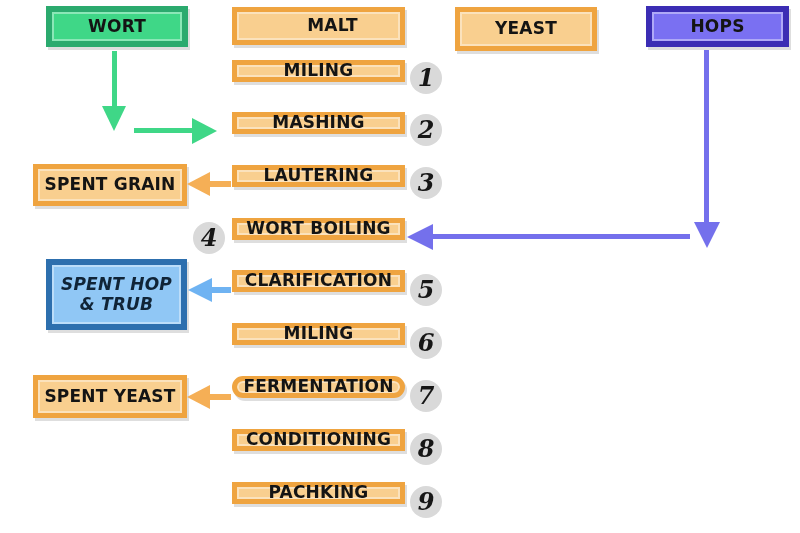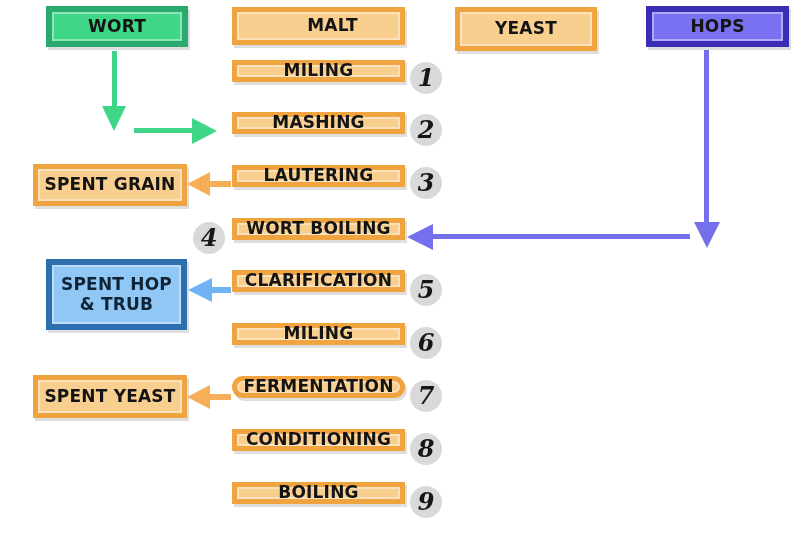--- a/index.html
+++ b/index.html
@@ -10,21 +10,21 @@
   .box {
     position:absolute; box-sizing:border-box;
     display:flex; flex-direction:column; align-items:center; justify-content:center;
     font-weight:bold; font-size:17px; letter-spacing:0.2px; line-height:1.15;
     color:var(--text); text-align:center;
     box-shadow:2px 3px 0 rgba(160,160,160,0.35), inset 0 0 0 2px rgba(255,255,255,0.40);
   }
   .orange { border:5px solid var(--orange-border); background:var(--orange-fill); }
   .green  { border:6px solid var(--green-border);  background:var(--green-fill);  }
   .purple { border:6px solid var(--purple-border); background:var(--purple-fill); }
-  .blue   { border:6px solid var(--blue-border);   background:var(--blue-fill); color:var(--trub-text); }
+  .blue   { border:6px solid var(--blue-border);   background:var(--blue-fill); color:var(--trub-text);font-style:italic; }
   .step { left:232px; width:173px; height:22px; }
   .num {
     position:absolute; width:32px; height:32px; border-radius:50%;
     background:var(--number-circle);
     display:flex; align-items:center; justify-content:center;
     font-family:"DejaVu Serif", serif; font-style:italic; font-weight:bold;
     font-size:24px; color:#161616; padding-bottom:2px; box-sizing:border-box;
   }
   .line { position:absolute; }
   .tri  { position:absolute; width:0; height:0; }
@@ -45,21 +45,21 @@
   <div class="box purple" style="left:624px; top:6px; width:143px; height:41px;margin-left:22px;">HOPS</div>
 
   <div class="box orange step" style="top:60px;">MILING</div>
   <div class="box orange step" style="top:112px;">MASHING</div>
   <div class="box orange step" style="top:165px;">LAUTERING</div>
   <div class="box orange step" style="top:218px;">WORT BOILING</div>
   <div class="box orange step" style="top:270px;">CLARIFICATION</div>
   <div class="box orange step" style="top:323px;">MILING</div>
   <div class="box orange step" style="top:376px;border-radius:14px;">FERMENTATION</div>
   <div class="box orange step" style="top:429px;">CONDITIONING</div>
-  <div class="box orange step" style="top:482px;">BOILING</div>
+  <div class="box orange step" style="top:482px;">PACHKING</div>
 
   <div class="num" style="left:410px; top:62px;">1</div>
   <div class="num" style="left:410px; top:114px;">2</div>
   <div class="num" style="left:410px; top:167px;">3</div>
   <div class="num" style="left:193px; top:222px;">4</div>
   <div class="num" style="left:410px; top:274px;">5</div>
   <div class="num" style="left:410px; top:327px;">6</div>
   <div class="num" style="left:410px; top:380px;">7</div>
   <div class="num" style="left:410px; top:433px;">8</div>
   <div class="num" style="left:410px; top:486px;">9</div>

